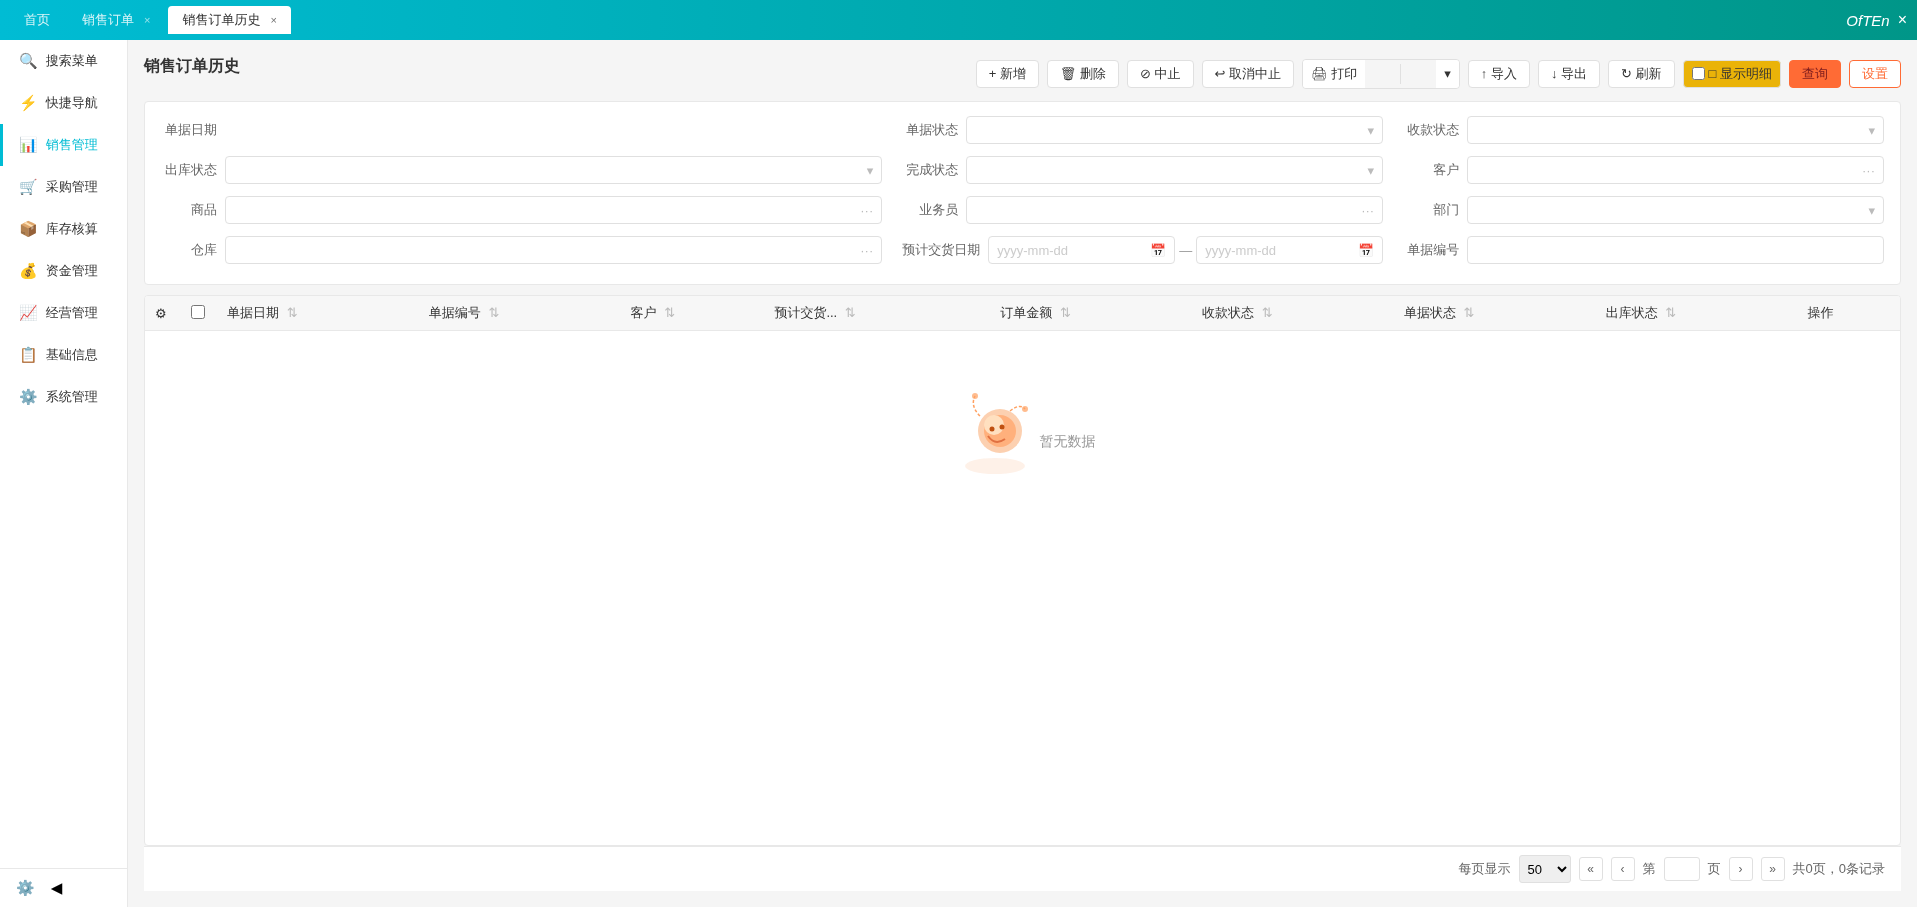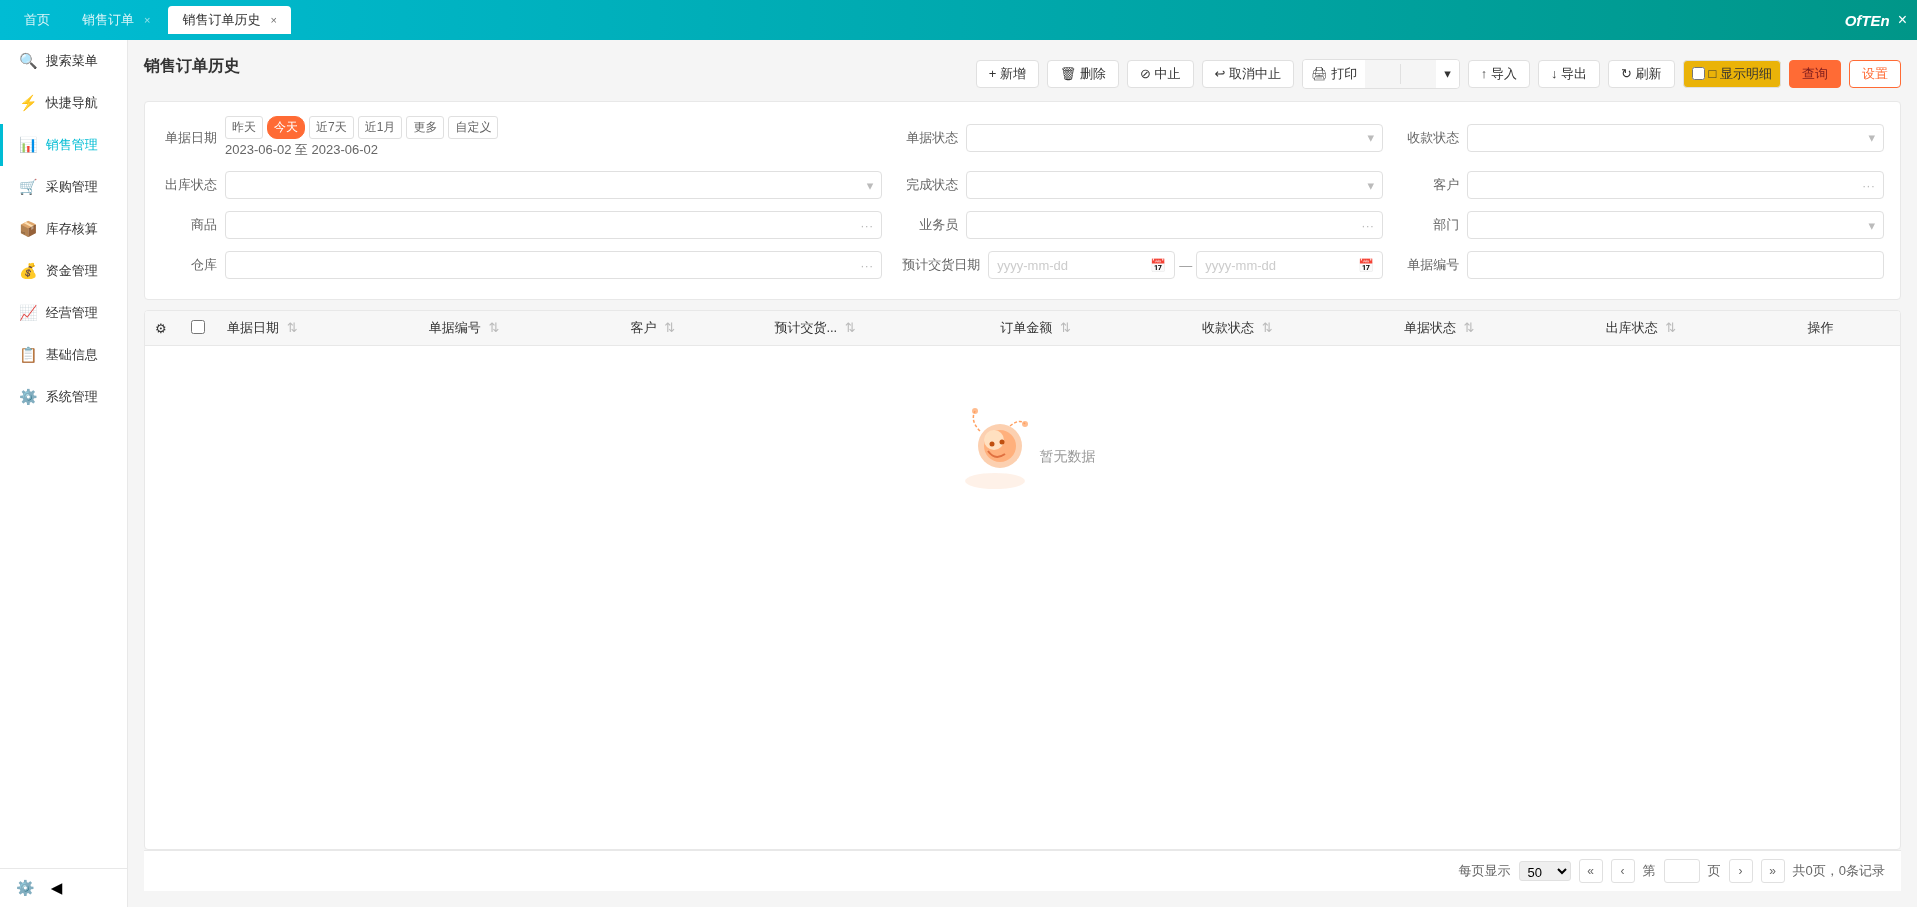--- a/index.html
+++ b/index.html
@@ -243,21 +243,21 @@
       align-items: center;
       justify-content: flex-end;
       gap: 8px;
       font-size: 13px;
       color: #666;
     }
     .page-size-select {
       border: 1px solid #e0e0e0;
       border-radius: 3px;
       padding: 2px 4px;
-      height: 20px;
+      height: 28px;
     }
     .page-nav-btn {
       width: 24px;
       height: 24px;
       border: 1px solid #e0e0e0;
       border-radius: 3px;
       background: #fff;
       cursor: pointer;
       display: flex;
       align-items: center;
@@ -327,21 +327,21 @@
     <div class="tab-item">
       <span>销售订单</span>
       <span class="tab-close">×</span>
     </div>
     <div class="tab-item active">
       <span>销售订单历史</span>
       <span class="tab-close">×</span>
     </div>
   </div>
   <div class="top-bar-right">
-    <span style="font-style:italic;font-weight:bold;font-size:15px;">OfTEn</span>
+    <span style="font-style:italic;font-weight:normal;font-size:15px;">OfTEn</span>
     <span style="font-size:16px;">×</span>
   </div>
 </div>
 
 <div class="main-layout">
 
   <div class="sidebar">
     <div class="sidebar-item">
       <span class="sidebar-icon">🔍</span>
       <span>搜索菜单</span>
@@ -408,35 +408,20 @@
         <button class="btn primary">查询</button>
         <button class="btn orange-outline">设置</button>
       </div>
     </div>
 
     <div class="filter-panel">
 
       <div class="filter-row">
         <div class="filter-item" style="flex:1.5;">
           <span class="filter-label">单据日期</span>
-          <div style="display:flex;flex-direction:column;gap:2px;">
-            <div class="date-btns">
-              <button class="date-btn">昨天</button>
-              <button class="date-btn active">今天</button>
-              <button class="date-btn">近7天</button>
-              <button class="date-btn">近1月</button>
-              <button class="date-btn">更多</button>
-              <button class="date-btn">自定义</button>
-            </div>
-            <span class="date-range">
-              <span>2023-06-02</span>
-              <span> 至 </span>
-              <span>2023-06-02</span>
-            </span>
-          </div>
         </div>
         <div class="filter-item">
           <span class="filter-label">单据状态</span>
           <div class="filter-control">
             <span style="color:#ccc;flex:1;"></span>
             <span class="down-arrow">▾</span>
           </div>
         </div>
         <div class="filter-item">
           <span class="filter-label">收款状态</span>

